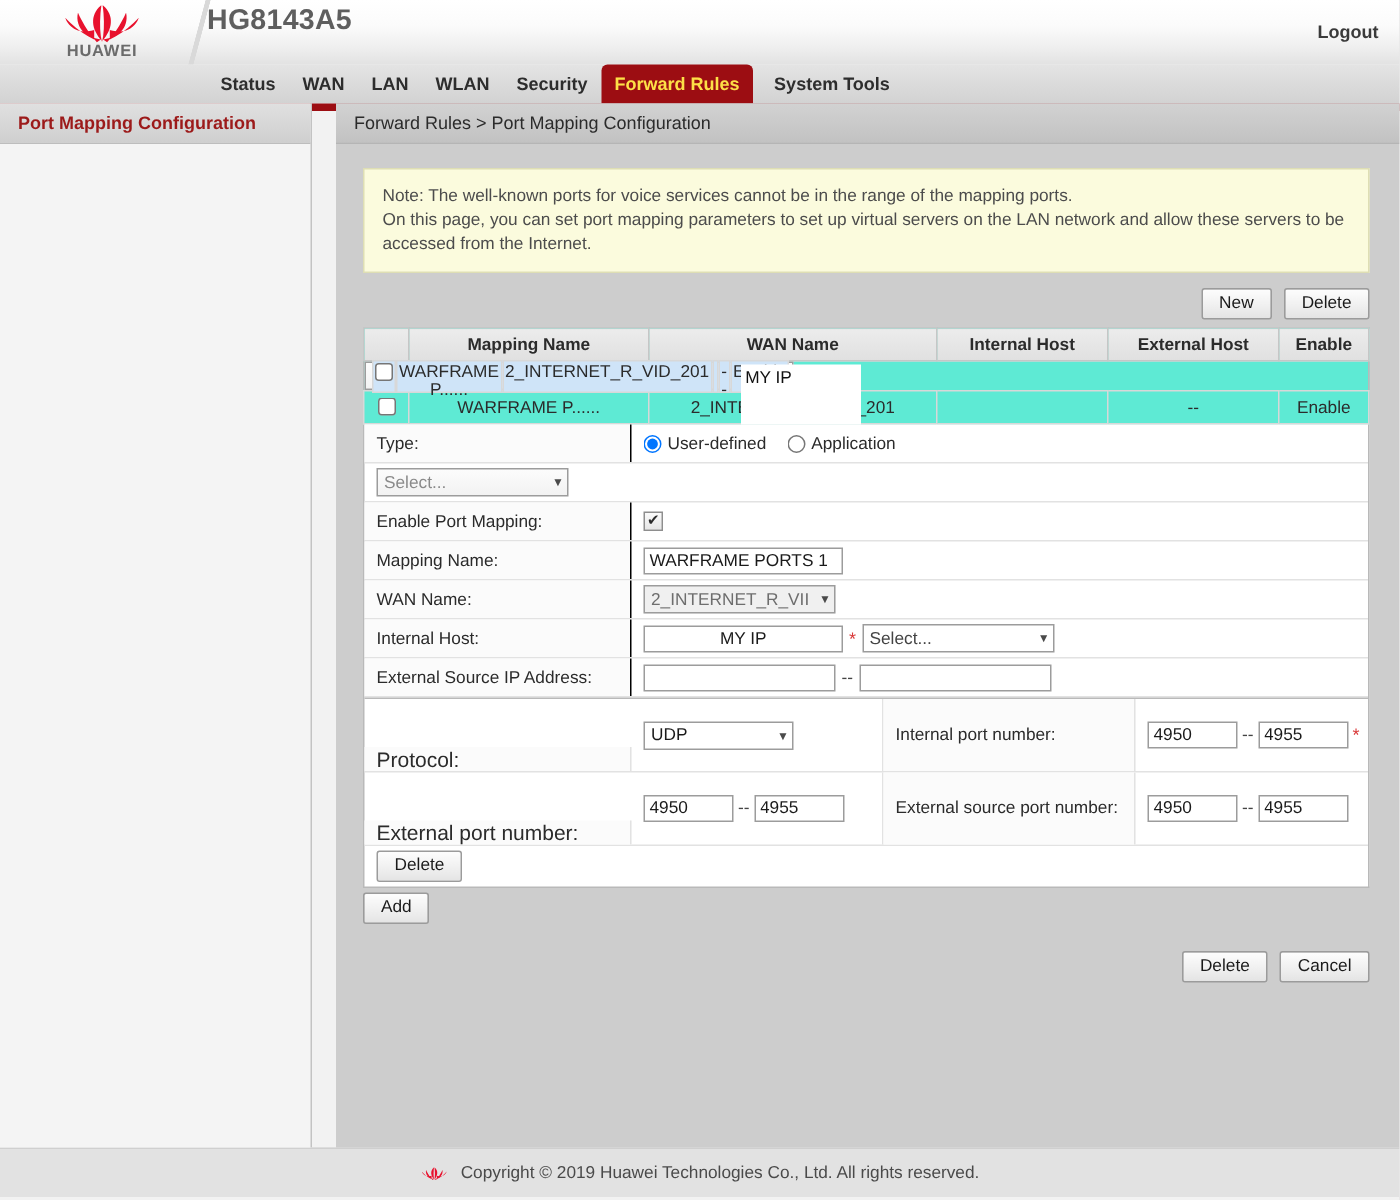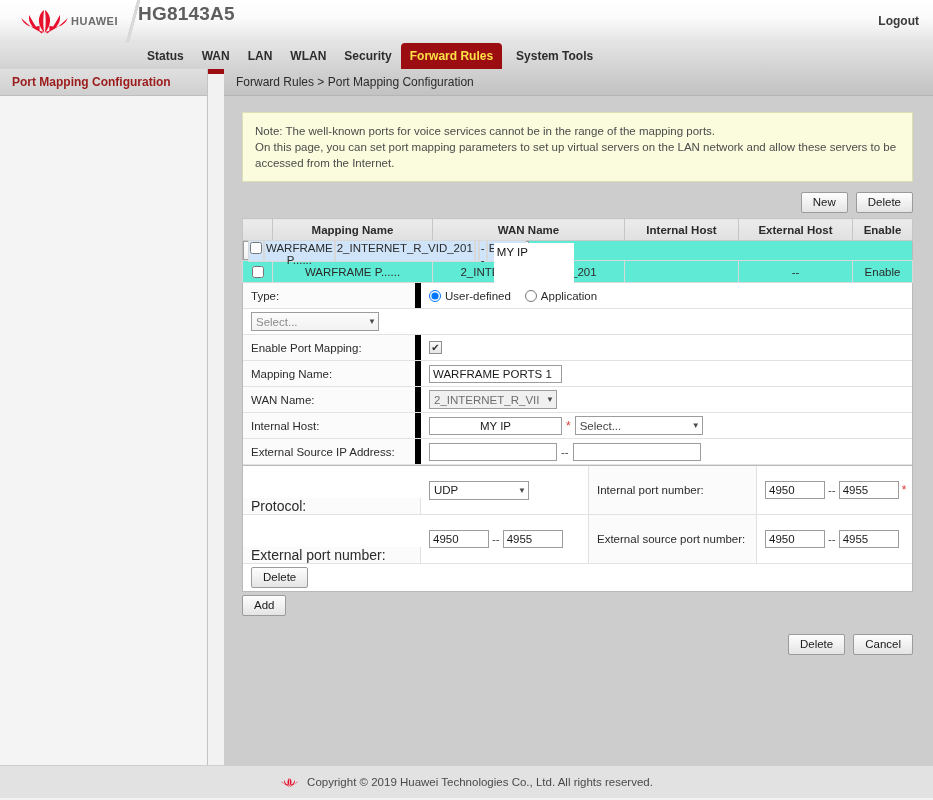--- a/index.html
+++ b/index.html
@@ -15,21 +15,21 @@
 
   
   .header {
     position: relative;
     height: 43px;
     background: linear-gradient(to bottom, #ffffff 0%, #fbfbfb 40%, #eeeeee 75%, #e2e2e2 100%);
   }
   .logo-wrap {
     position: absolute; left: 18px; top: 0;
     width: 100px; height: 43px;
-    display: flex; flex-direction: row;
+    display: flex; flex-direction: column;
     align-items: center; justify-content: center;
   }
   .logo-fan { width: 56px; height: 26px; display:block; }
   .logo-text {
     font-size: 11px; font-weight: bold; letter-spacing: .5px;
     color: #6b6b6b; margin-top: -1px;
   }
   .logo-divider {
     position: absolute; left: 120px; top: 0;
     width: 26px; height: 43px;
@@ -195,21 +195,21 @@
   }
   .frow:last-child { border-bottom: none; }
   .flabel {
     width: 178px;
     padding-left: 8px;
     font-size: 11.5px;
     color: #2b2b2b;
     background: #fbfbfb;
     align-self: stretch;
     display: flex; align-items: center;
-    border-right: 6px solid #000000;
+    border-right: 1px solid #000000;
   }
   .fvalue {
     flex: 1;
     padding-left: 8px;
     display: flex;
     align-items: center;
     gap: 4px;
     min-height: 25px;
   }
   .radio-opt {

